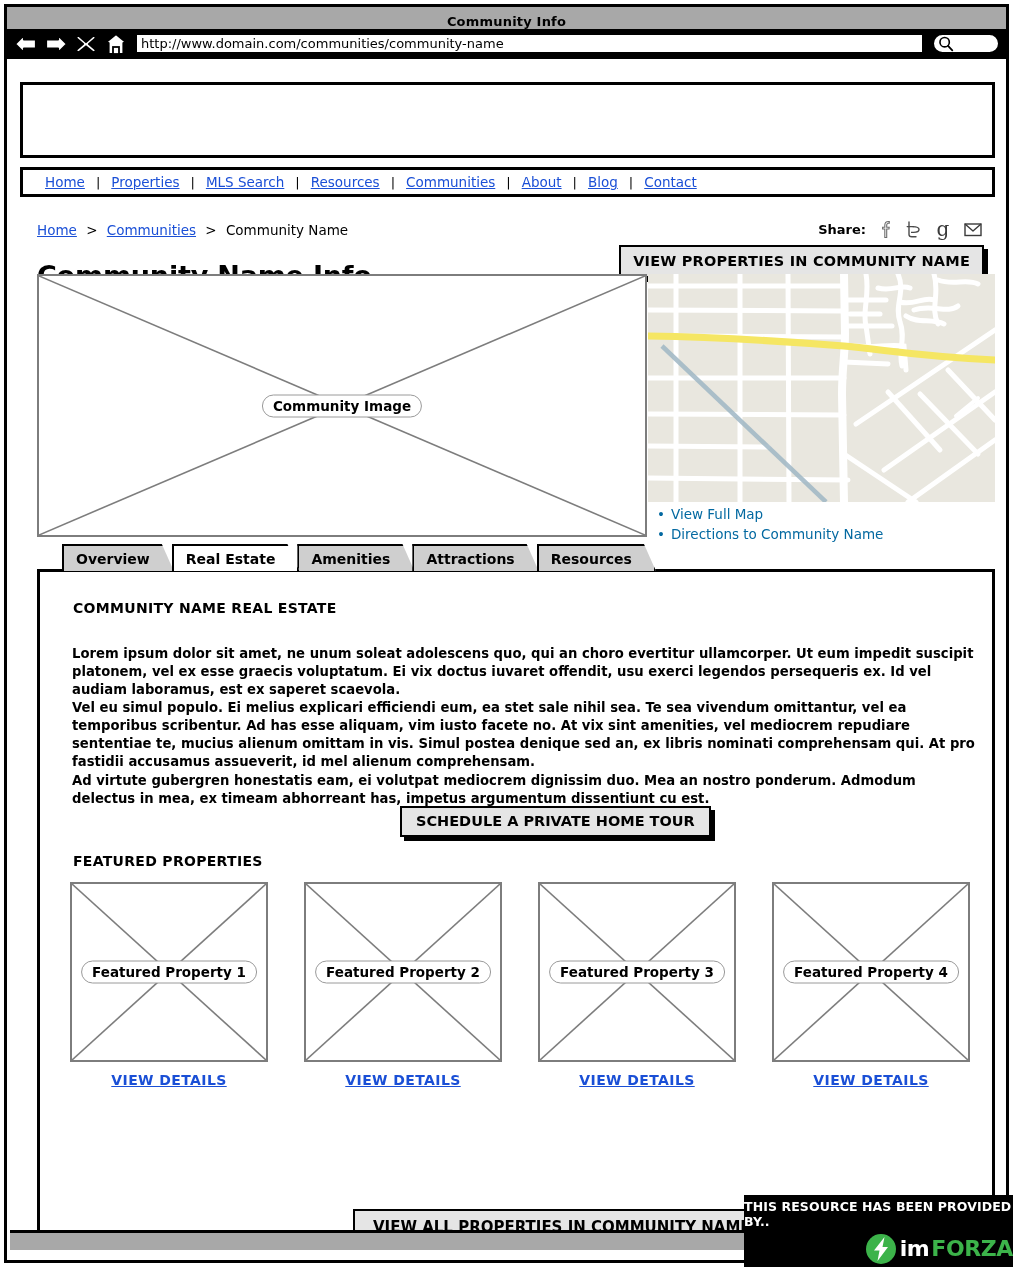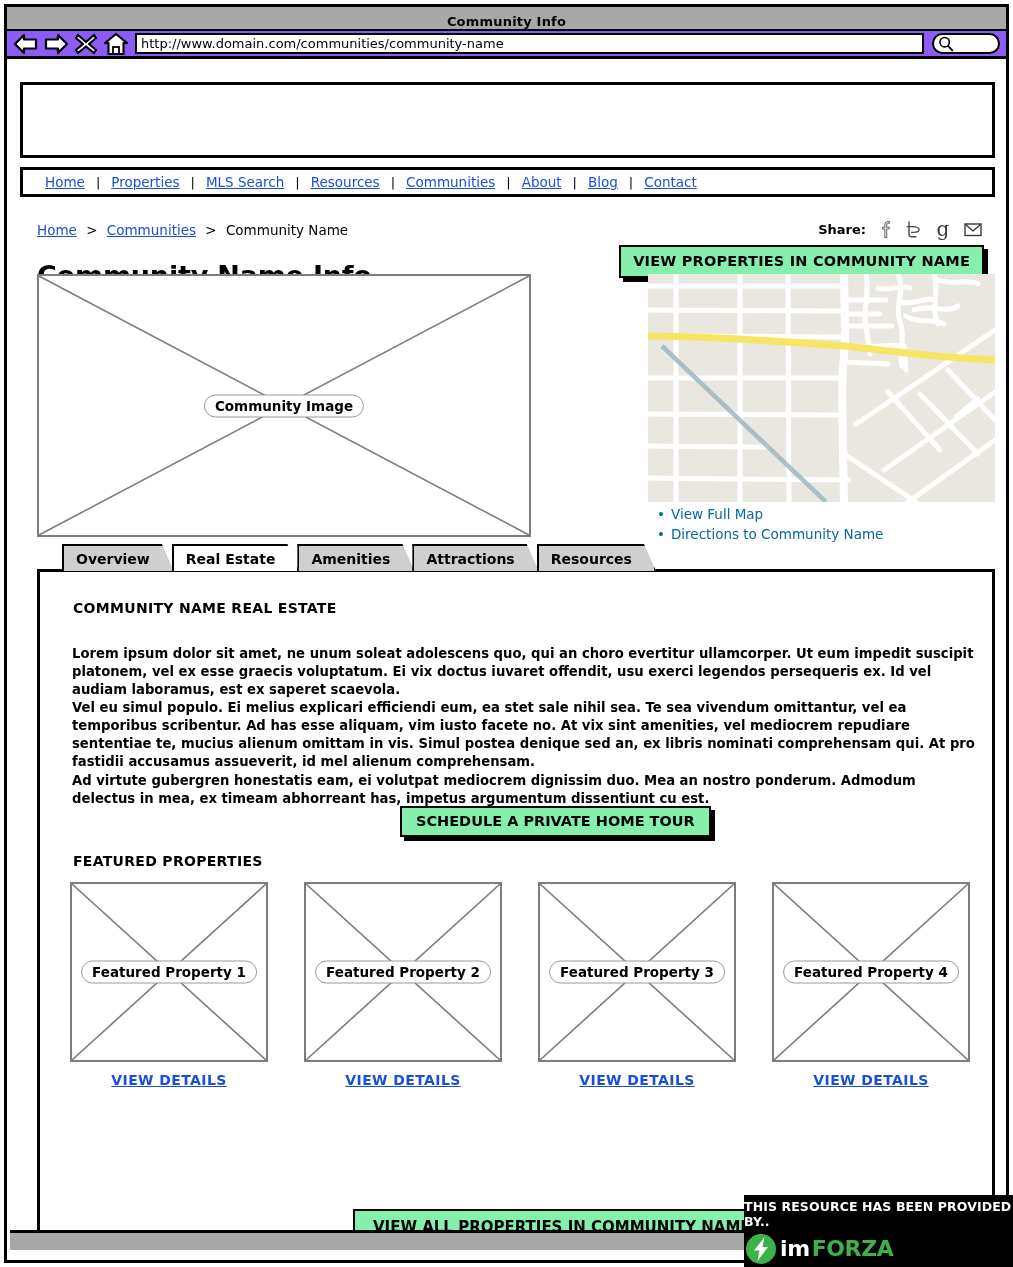--- a/index.html
+++ b/index.html
@@ -45,21 +45,21 @@
   }
   .titlebar-text {
     font-size: 13px;
     font-weight: bold;
     color: #000;
     letter-spacing: 0.2px;
   }
 
   .toolbar {
     height: 28px;
-    background: #8b5cf6;
+    background: #000000;
     border-bottom: 3px solid #000;
     display: flex;
     align-items: center;
     padding: 0 6px;
     box-sizing: border-box;
     gap: 4px;
   }
   .nav-icon {
     width: 26px;
     height: 26px;
@@ -187,21 +187,21 @@
     font-weight: bold;
     color: #000;
     letter-spacing: -0.2px;
   }
 
   
   .wf-btn {
     position: relative;
     display: inline-block;
     border: 2.5px solid #000;
-    background: #86efac;
+    background: #e5e5e5;
     box-shadow: 4px 4px 0 #000;
     box-sizing: border-box;
     text-align: center;
     color: #000;
     font-weight: bold;
     white-space: nowrap;
   }
 
   .cta-top {
     position: absolute;
@@ -238,21 +238,21 @@
     color: #000;
     font-weight: bold;
     white-space: nowrap;
     z-index: 2;
   }
 
   #community-image {
     position: absolute;
     left: 30px;
     top: 215px;
-    width: 494px;
+    width: 610px;
     height: 263px;
   }
 
   
   .map-box {
     position: absolute;
     left: 641px;
     top: 215px;
     width: 347px;
     height: 228px;
@@ -394,21 +394,21 @@
   .imforza {
     position: absolute;
     right: 0;
     bottom: 0;
     width: 269px;
     height: 72px;
     background: #000000;
     z-index: 40;
     display: flex;
     flex-direction: column;
-    align-items: flex-start;
+    align-items: flex-end;
     justify-content: center;
     box-sizing: border-box;
     padding-top: 2px;
   }
   .imforza-top {
     color: #ffffff;
     font-size: 12.5px;
     font-weight: bold;
     letter-spacing: 0.1px;
     margin-bottom: 3px;

